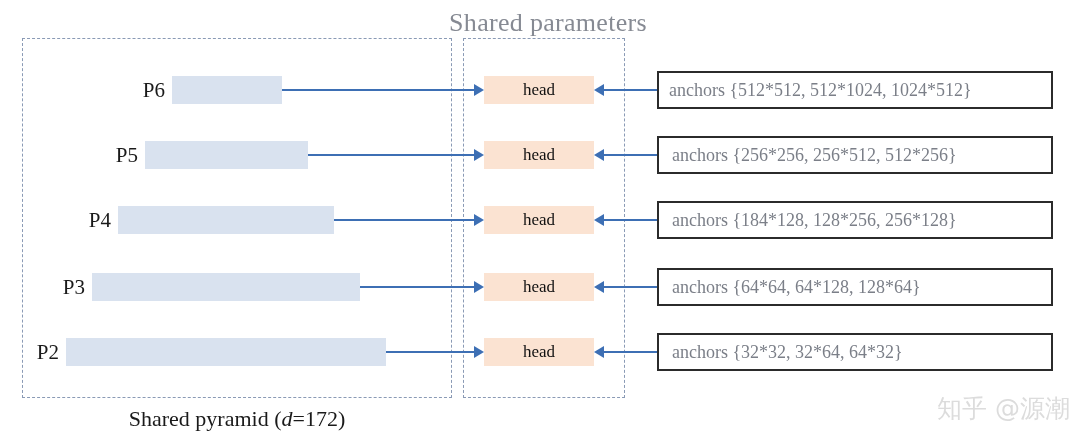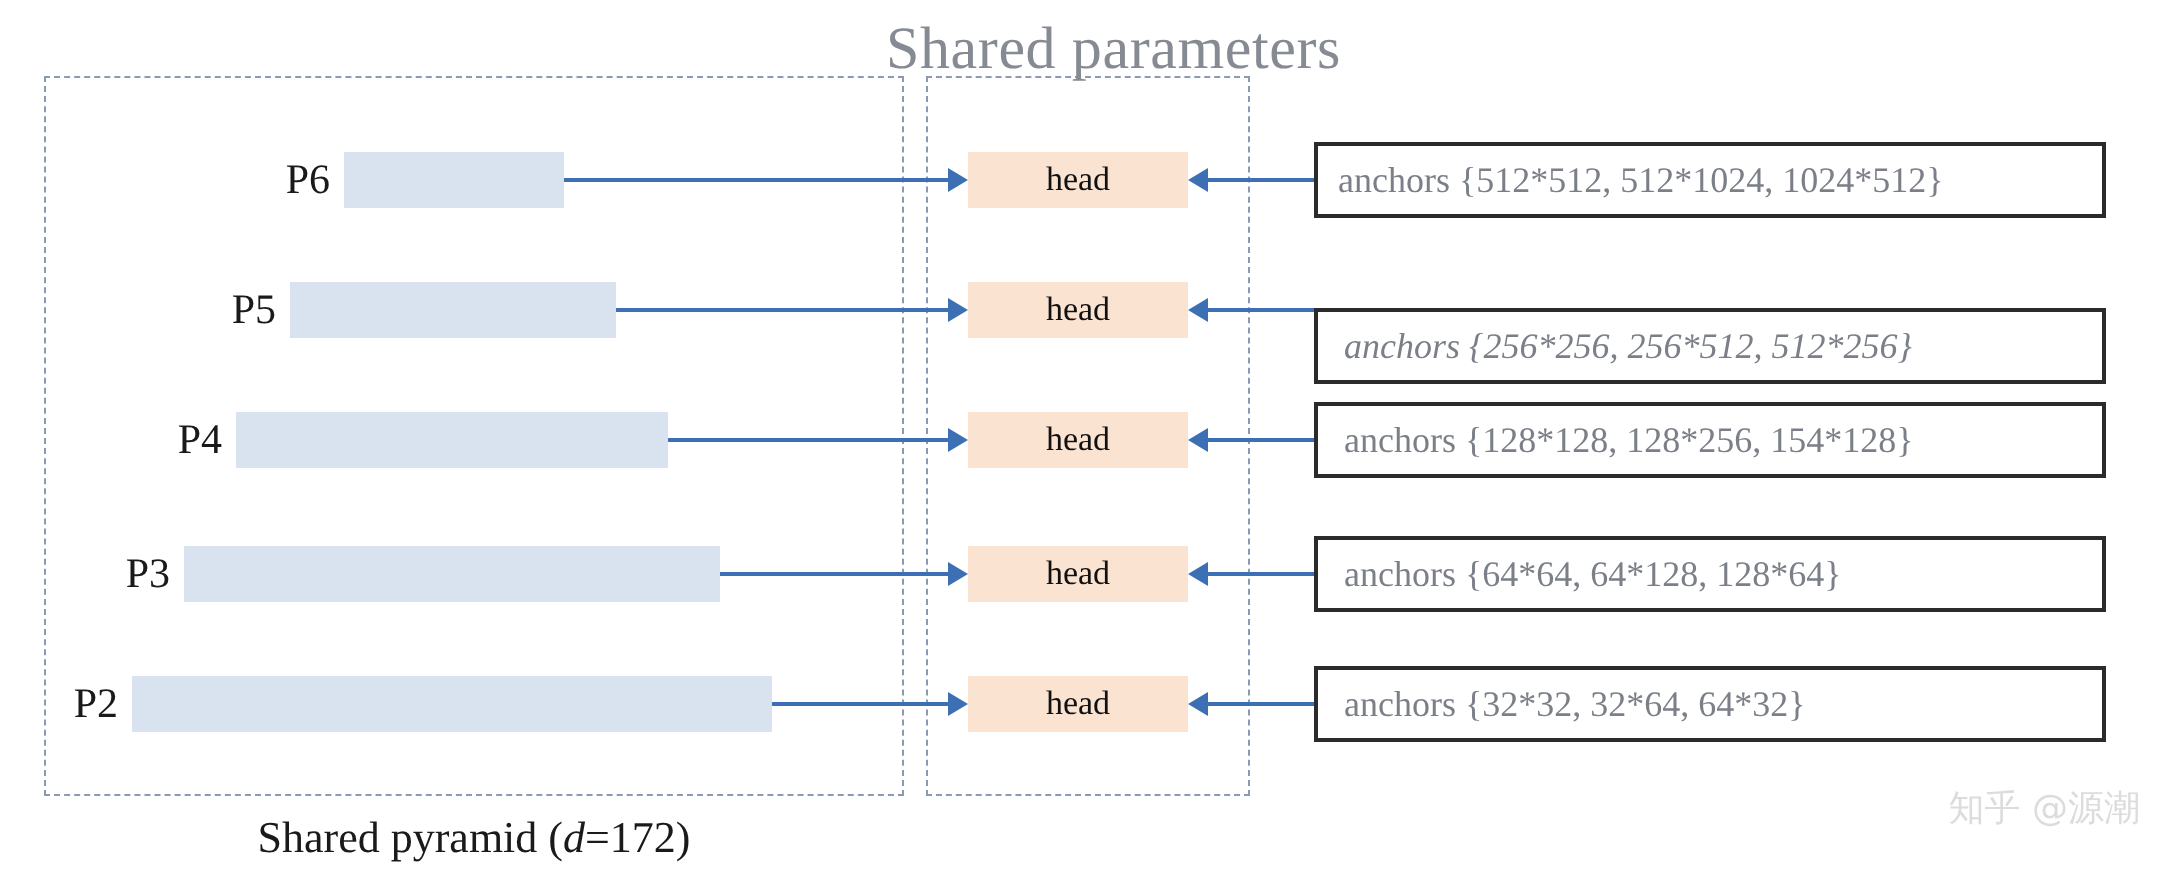--- a/index.html
+++ b/index.html
@@ -37,21 +37,21 @@
     height: 360px;
   }
 
   
   #shared-title {
     position: absolute;
     left: 443px;
     top: 8px;
     width: 210px;
     text-align: center;
-    font-size: 30px;
+    font-size: 26px;
     color: #868a93;
     letter-spacing: 0.3px;
     white-space: nowrap;
   }
 
   
   .p-row {
     position: absolute;
     height: 28px;
   }
@@ -138,21 +138,21 @@
     color: #1a1a1a;
     white-space: nowrap;
   }
   #caption .italic-d { font-style: italic; }
 
   
   #watermark {
     position: absolute;
     right: 16px;
     top: 392px;
-    font-size: 18px;
+    font-size: 25px;
     color: #dcdcdc;
     font-family: "DejaVu Sans", sans-serif;
     white-space: nowrap;
     user-select: none;
   }
 </style>
 </head>
 <body>
 
 <div id="canvas">
@@ -175,31 +175,31 @@
       <div class="anchor-box" style="top: 71px; padding-left: 10px;">anchors {512*512, 512*1024, 1024*512}</div>
       <div class="p-row" style="left: 145px; top: 141px; width: 147px;">
         <span class="p-label">P5</span>
         <div class="p-bar" style="width: 163px;"></div>
       </div>
       <div class="conn-line" style="left: 308px; top: 154px; width: 166px;"></div>
       <div class="arrow-right" style="left: 474px; top: 149px;"></div>
       <div class="head-box" style="left: 484px; top: 141px;">head</div>
       <div class="arrow-left" style="left: 594px; top: 149px;"></div>
       <div class="conn-line" style="left: 604px; top: 154px; width: 53px;"></div>
-      <div class="anchor-box" style="top: 154px; font-style: italic;">anchors {256*256, 256*512, 512*256}</div>
+      <div class="anchor-box" style="top: 136px;">anchors {256*256, 256*512, 512*256}</div>
       <div class="p-row" style="left: 118px; top: 206px; width: 192px;">
         <span class="p-label">P4</span>
         <div class="p-bar" style="width: 216px;"></div>
       </div>
       <div class="conn-line" style="left: 334px; top: 219px; width: 140px;"></div>
       <div class="arrow-right" style="left: 474px; top: 214px;"></div>
       <div class="head-box" style="left: 484px; top: 206px;">head</div>
       <div class="arrow-left" style="left: 594px; top: 214px;"></div>
       <div class="conn-line" style="left: 604px; top: 219px; width: 53px;"></div>
-      <div class="anchor-box" style="top: 201px;">anchors {128*128, 128*256, 154*128}</div>
+      <div class="anchor-box" style="top: 201px;">anchors {184*128, 128*256, 256*128}</div>
       <div class="p-row" style="left: 92px; top: 273px; width: 243px;">
         <span class="p-label">P3</span>
         <div class="p-bar" style="width: 268px;"></div>
       </div>
       <div class="conn-line" style="left: 360px; top: 286px; width: 114px;"></div>
       <div class="arrow-right" style="left: 474px; top: 281px;"></div>
       <div class="head-box" style="left: 484px; top: 273px;">head</div>
       <div class="arrow-left" style="left: 594px; top: 281px;"></div>
       <div class="conn-line" style="left: 604px; top: 286px; width: 53px;"></div>
       <div class="anchor-box" style="top: 268px;">anchors {64*64, 64*128, 128*64}</div>

